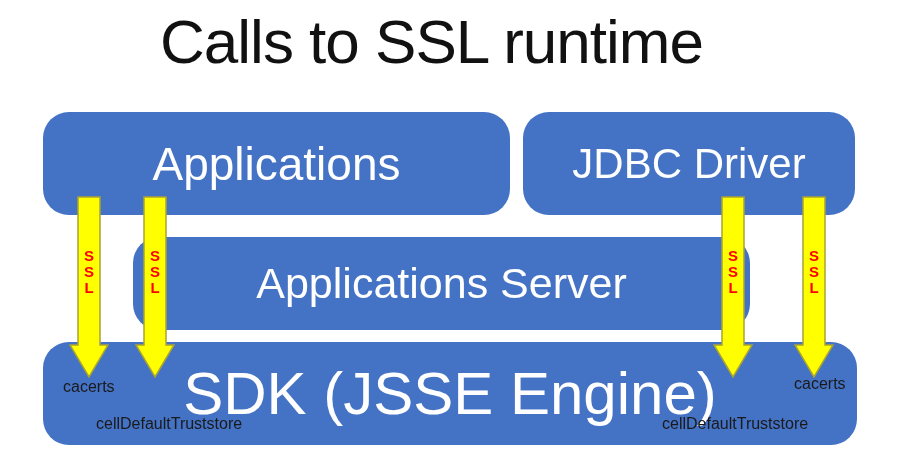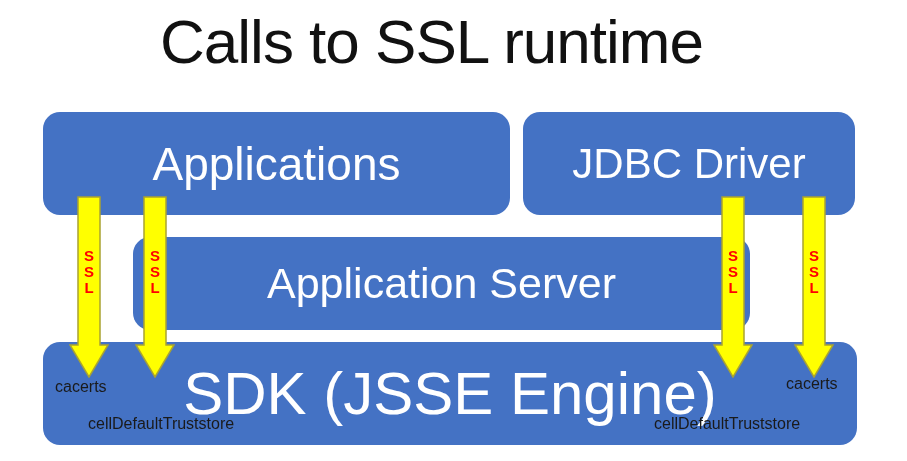--- a/index.html
+++ b/index.html
@@ -29,21 +29,21 @@
     text-align: center;
     font-size: 62px;
     font-weight: 400;
     letter-spacing: -1px;
     color: var(--title-black);
     white-space: nowrap;
   }
   .box {
     position: absolute;
     background: var(--box-blue);
-    border-radius: 17px;
+    border-radius: 26px;
     display: flex;
     align-items: center;
     justify-content: center;
     color: var(--text-white);
     z-index: 1;
   }
   .box-applications { left: 43px;  top: 112px; width: 467px; height: 103px; font-size: 46px; }
   .box-jdbc         { left: 523px; top: 112px; width: 332px; height: 103px; font-size: 42px; }
   .box-appserver    { left: 133px; top: 237px; width: 617px; height: 93px;  font-size: 43px; }
   .box-sdk          { left: 43px;  top: 342px; width: 814px; height: 103px; font-size: 60px; }
@@ -79,20 +79,21 @@
     text-align: center;
     word-break: break-all;
     z-index: 3;
   }
   .sdk-note {
     position: absolute;
     font-size: 16px;
     color: var(--label-black);
     z-index: 4;
     white-space: nowrap;
+    margin-left: 8px;
   }
   .note-cacerts-left       { left: 55px;  top: 378px; }
   .note-truststore-left    { left: 88px;  top: 415px; }
   .note-cacerts-right      { left: 786px; top: 375px; }
   .note-truststore-right   { left: 654px; top: 415px; }
 </style>
 </head>
 <body>
 
 <div class="stage">
@@ -101,21 +102,21 @@
 
   <div class="box box-applications">
     <span class="box-label">Applications</span>
   </div>
 
   <div class="box box-jdbc">
     <span class="box-label">JDBC Driver</span>
   </div>
 
   <div class="box box-appserver">
-    <span class="box-label">Application Server</span>
+    <span class="box-label">Applications Server</span>
   </div>
 
   <div class="box box-sdk">
     <span class="box-label">SDK (JSSE Engine)</span>
   </div>
 
   <div class="ssl-arrow arrow-1">
     <svg viewBox="0 0 40 182" aria-hidden="true">
       <polygon points="9,1 31,1 31,149 39,149 20,181 1,149 9,149"></polygon>
     </svg>

